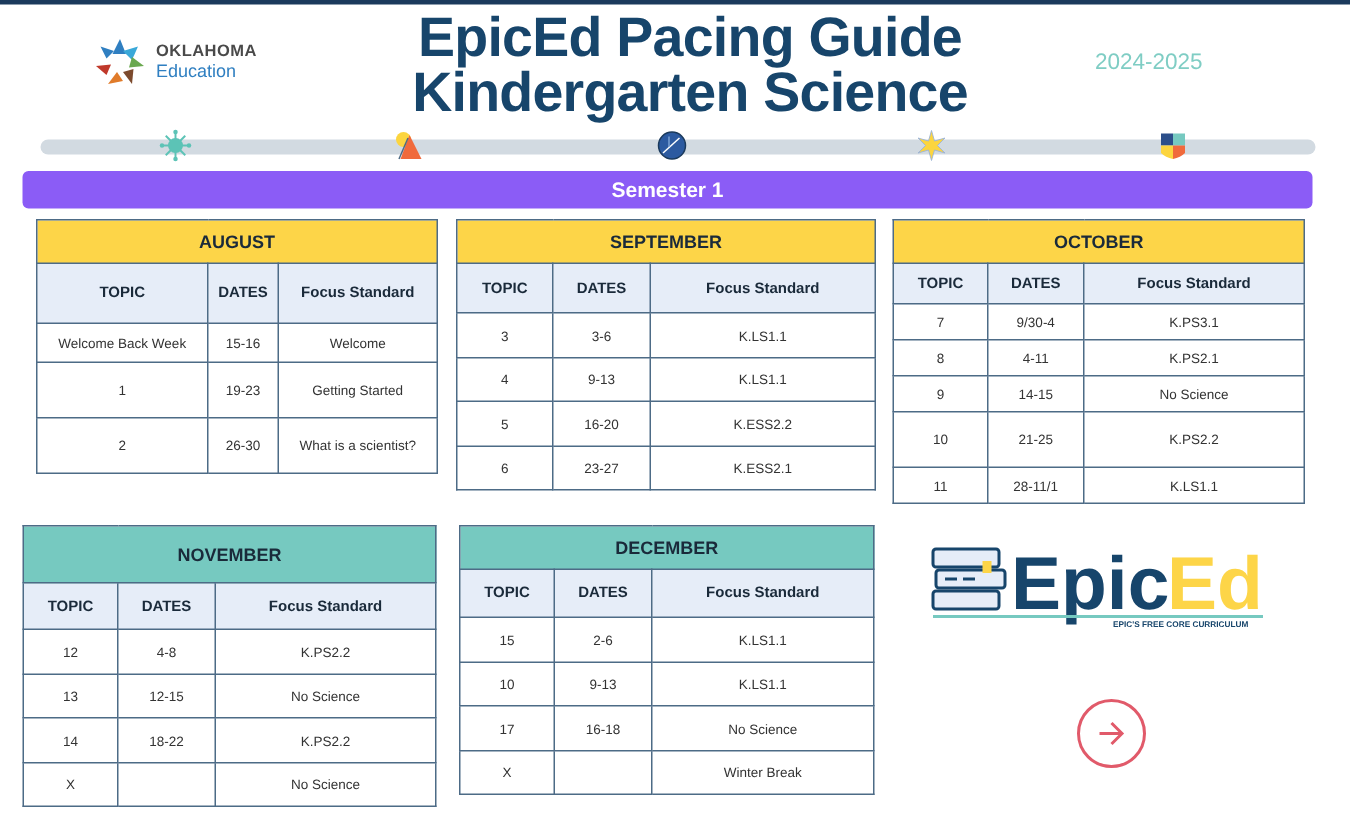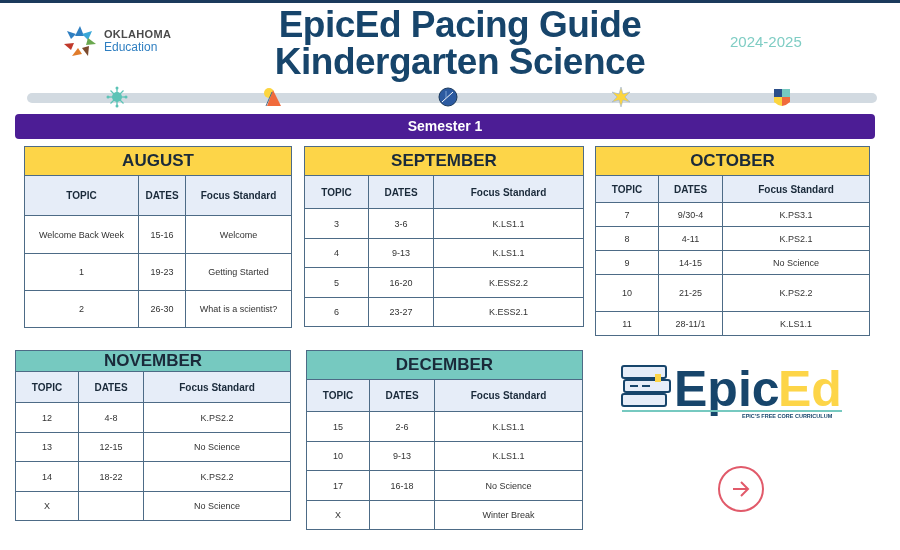--- a/index.html
+++ b/index.html
@@ -15,26 +15,26 @@
 
   .title { position: absolute; left: 200px; top: 6px; width: 520px; text-align: center;
            font-family: "Liberation Sans", sans-serif; font-weight: bold; font-size: 37px;
            line-height: 37px; color: #17456b; letter-spacing: -0.5px; }
   .year { position: absolute; left: 730px; top: 33px; font-size: 15px; font-weight: normal; color: #7fcdc4; }
 
   .timeline { position: absolute; left: 27px; top: 93px; width: 850px; height: 10px; border-radius: 5px; background: #d2dae1; }
   .tl-icon { position: absolute; top: 86px; width: 22px; height: 22px; }
 
   .semester { position: absolute; left: 15px; top: 114px; width: 860px; height: 25px; border-radius: 4px;
-              background: #4c1d95; color: #ffffff; font-weight: bold; font-size: 14px;
+              background: #8b5cf6; color: #ffffff; font-weight: bold; font-size: 14px;
               text-align: center; line-height: 25px; }
 
   table.month { position: absolute; border-collapse: collapse; font-size: 9px; color: #333; }
   table.month th, table.month td { border: 1.5px solid #4d6b86; text-align: center; vertical-align: middle; }
-  table.month .mhead { font-size: 17px; font-weight: bold; color: #1a2a3a; }
+  table.month .mhead { font-size: 12px; font-weight: bold; color: #1a2a3a; }
   table.month .yellow { background: #fdd548; }
   table.month .teal { background: #76c9c0; }
   table.month .colhead th { background: #e6edf8; font-size: 10px; font-weight: bold; color: #1a2a3a; }
   table.month td { background: #fff; }
 
   .epiced { position: absolute; left: 620px; top: 356px; width: 230px; height: 64px; }
   .next-btn { position: absolute; left: 718px; top: 466px; width: 46px; height: 46px; border-radius: 50%;
               border: 2px solid #e15a6a; display: flex; align-items: center; justify-content: center; cursor: pointer; }
 </style>
 </head>
@@ -111,21 +111,21 @@
 <table class="month" style="left:24px; top:146px; width:268px;">
   <tbody>
       <tr style="height:29px">
         <th colspan="3" class="mhead yellow">AUGUST</th>
       </tr>
   <tr class="colhead" style="height:40px">
     <th style="width:114px">TOPIC</th>
     <th style="width:47px">DATES</th>
     <th>Focus Standard</th>
   </tr>
-  <tr style="height:38px">
+  <tr style="height:26px">
     <td>Welcome Back Week</td>
     <td>15-16</td>
     <td>Welcome</td>
   </tr>
   <tr style="height:37px">
     <td>1</td>
     <td>19-23</td>
     <td>Getting Started</td>
   </tr>
   <tr style="height:37px">
@@ -202,21 +202,21 @@
   <tr style="height:24px">
     <td>11</td>
     <td>28-11/1</td>
     <td>K.LS1.1</td>
   </tr>
 </tbody>
   </table>
 
 <table class="month" style="left:15px; top:350px; width:276px;">
   <tbody>
-      <tr style="height:16px">
+      <tr style="height:38px">
         <th colspan="3" class="mhead teal">NOVEMBER</th>
       </tr>
   <tr class="colhead" style="height:31px">
     <th style="width:63px">TOPIC</th>
     <th style="width:65px">DATES</th>
     <th>Focus Standard</th>
   </tr>
   <tr style="height:30px">
     <td>12</td>
     <td>4-8</td>

